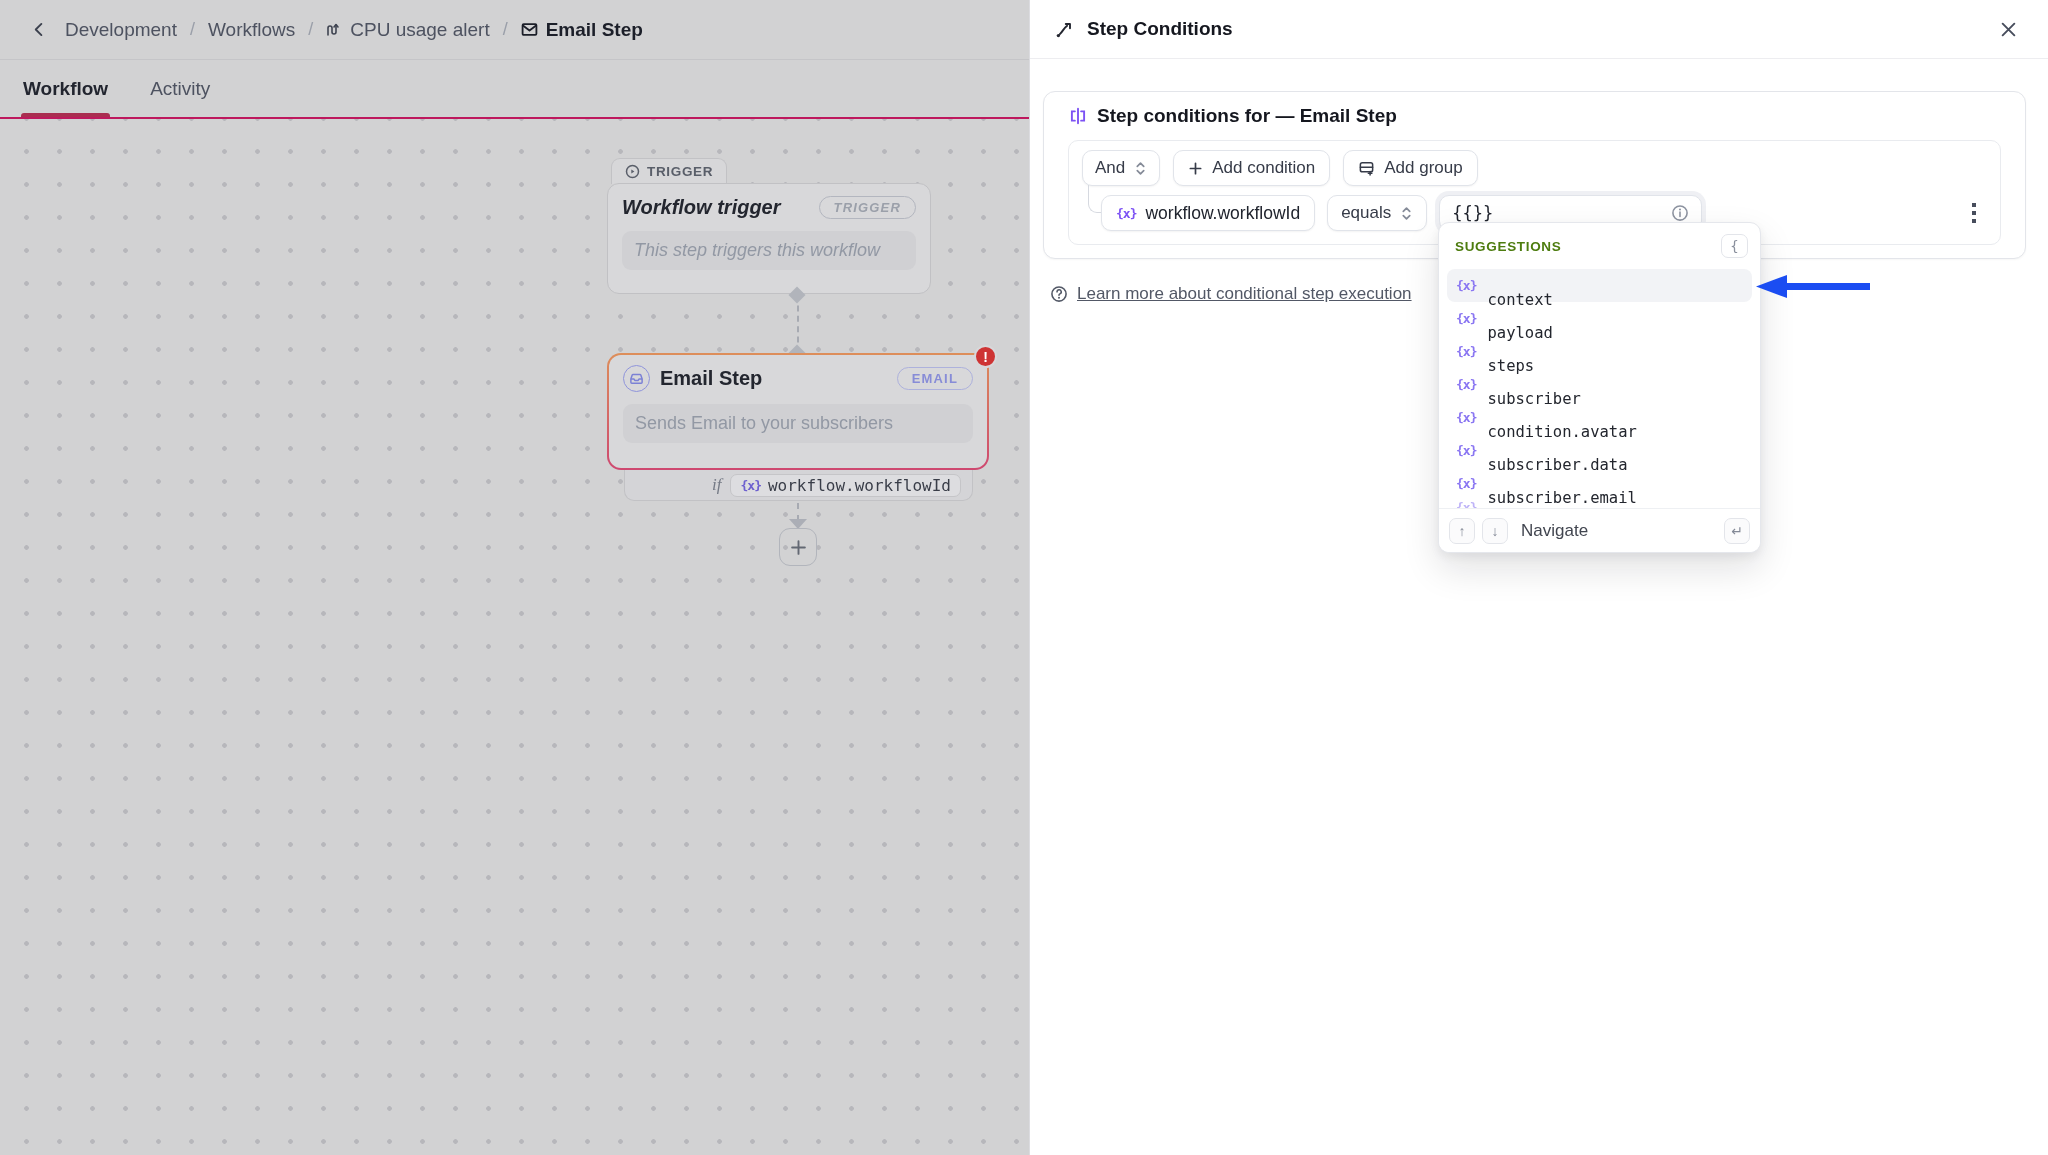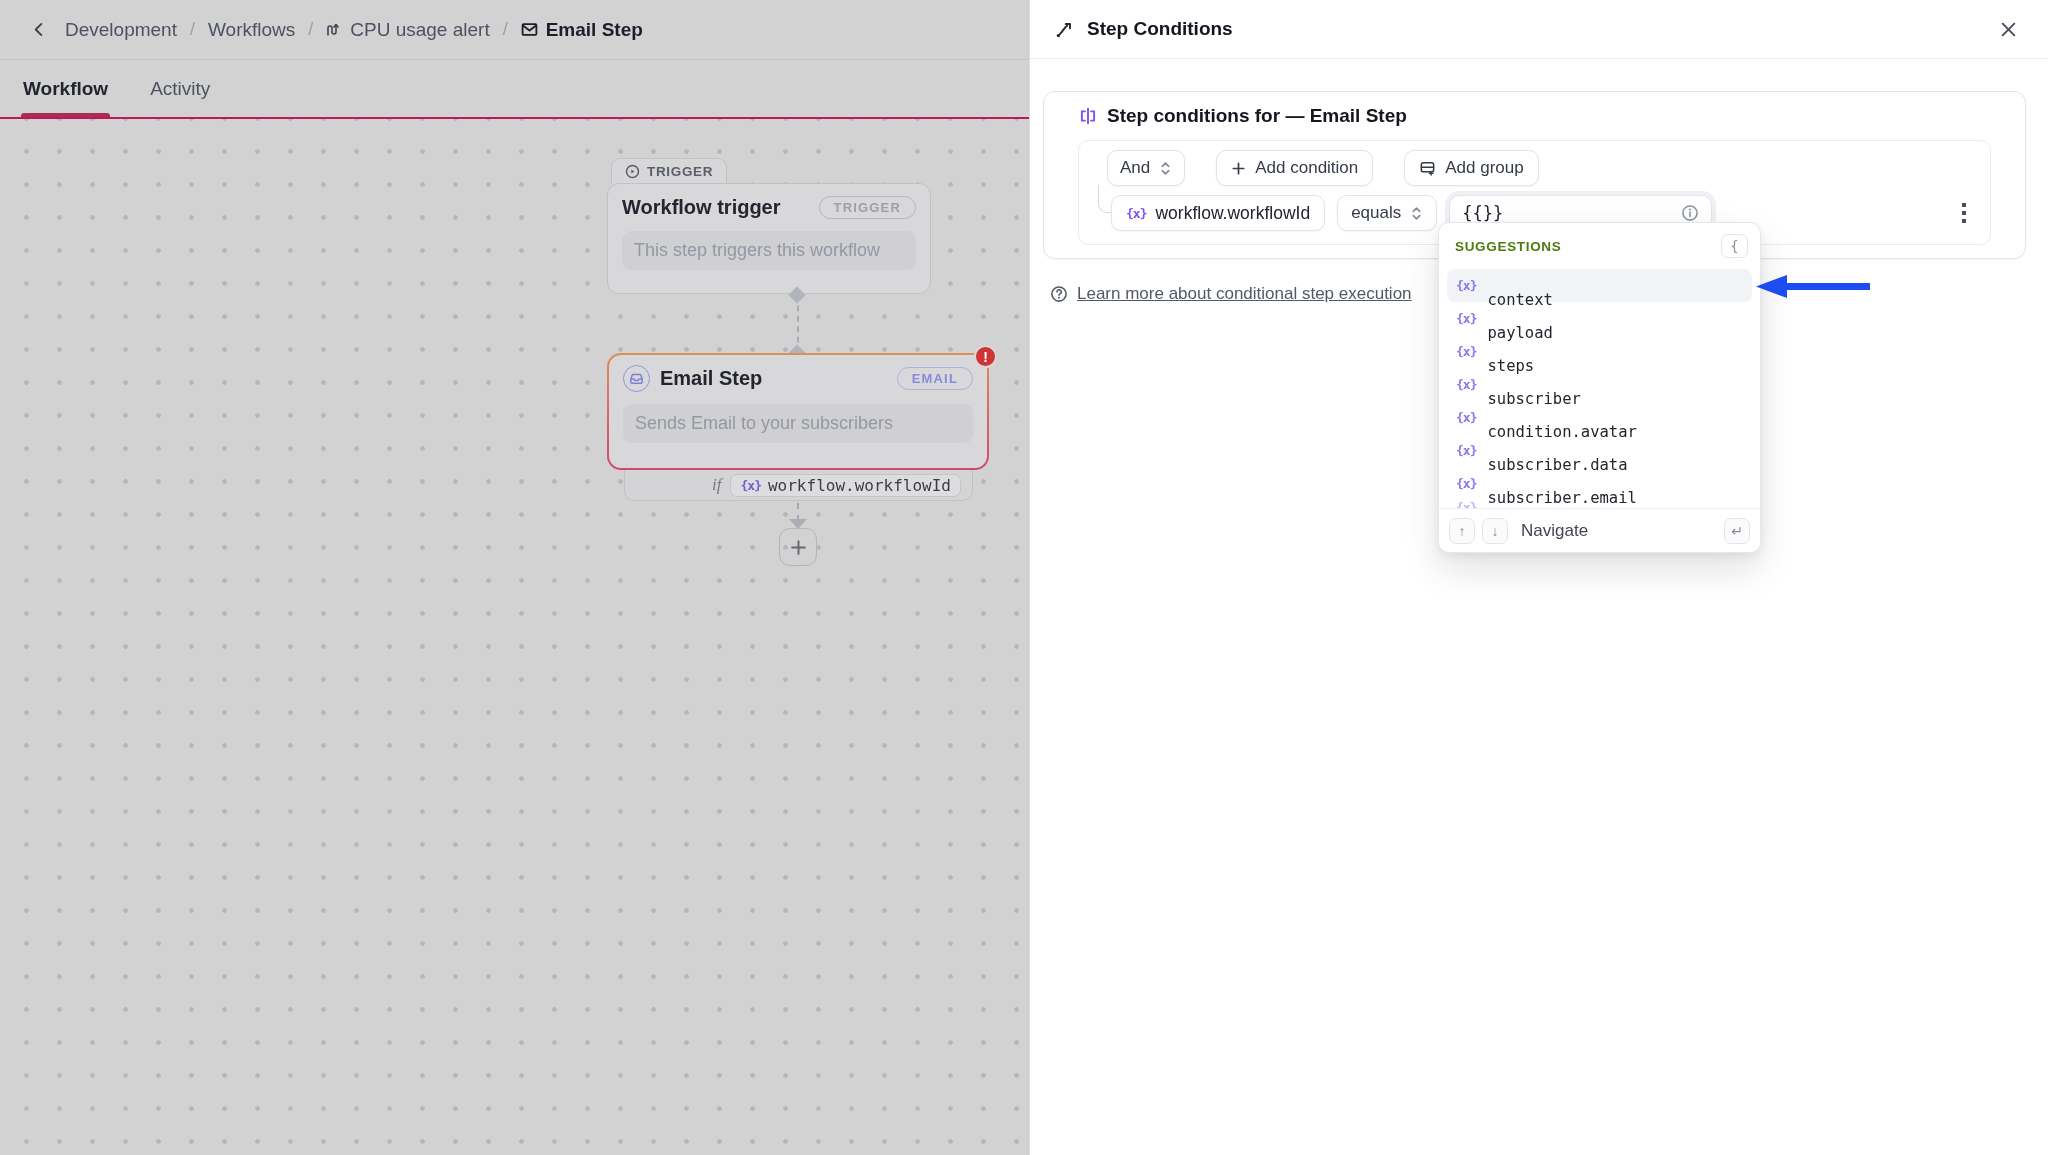--- a/index.html
+++ b/index.html
@@ -26,21 +26,21 @@
   .tab.active::after { content:""; position:absolute; left:-2px; right:-2px; bottom:0; height:4px; background:#a92e50; border-radius:3px 3px 0 0; }
 
   .canvas { position:absolute; left:0; top:119px; width:1029px; height:1036px;
     background-image:radial-gradient(circle, #b7b7bb 2px, transparent 2.6px);
     background-size:33px 33px; background-position:10px 16px; }
 
   .trigger-tag { position:absolute; left:611px; top:39px; height:26px; display:flex; align-items:center; gap:7px;
     background:#d7d7d9; border:1px solid #c2c2c5; border-bottom:none; border-radius:9px 9px 0 0;
     padding:0 13px; font-size:13.5px; font-weight:700; letter-spacing:.05em; color:#595e69; }
   .node { position:absolute; left:607px; width:324px; background:#d8d8da; border:1px solid #c1c1c4;
-    border-radius:12px; padding:12px 14px; }
+    border-radius:12px; padding:12px 14px;font-style:italic; }
   .node-title-row { display:flex; align-items:center; justify-content:space-between; gap:10px; }
   .node-title { font-size:20px; font-weight:700; color:#23262f; display:flex; align-items:center; gap:10px; }
   .pill { border:1px solid #b3b6bf; border-radius:999px; padding:3px 14px; font-size:13px; letter-spacing:.09em; color:#9ba0aa; font-weight:600; }
   .pill.email { border-color:#adb1dc; color:#878cd7; }
   .node-sub { margin-top:12px; background:#d0d0d3; border-radius:9px; padding:9px 12px; font-size:18px; color:#9298a4; }
 
   .email-wrap { position:absolute; left:607px; top:234px; width:382px; height:117px; border-radius:14px;
     background:linear-gradient(180deg,#dd8e5a,#ce4870); padding:2px; }
   .email-card { width:100%; height:100%; background:#d8d8da; border-radius:12px; padding:10px 14px; position:relative; }
   .email-ic { width:27px; height:27px; border-radius:50%; border:1.5px solid #8f94da; display:flex; align-items:center; justify-content:center; color:#7b81d5; }
@@ -65,29 +65,29 @@
 
   
   .panel { position:absolute; left:1029px; top:0; width:1019px; height:1155px; background:#fff; border-left:1px solid #dcdce0; }
   .phead { height:59px; border-bottom:1px solid #ededf0; display:flex; align-items:center; gap:13px; padding:0 25px; }
   .phead-icon { display:flex; color:#23262f; }
   .ptitle { font-size:19px; font-weight:700; color:#15171f; }
   .closebtn { margin-left:auto; width:30px; height:30px; display:flex; align-items:center; justify-content:center;
     color:#474d5c; font-size:24px; cursor:pointer; }
 
   .cond-card { position:absolute; left:13px; top:91px; width:983px; height:168px; background:#fff;
-    border:1px solid #e3e5ea; border-radius:12px; box-shadow:0 1px 2px rgba(14,18,27,.04); padding:13px 34px; }
+    border:1px solid #e3e5ea; border-radius:12px; box-shadow:0 1px 2px rgba(14,18,27,.04); padding:13px 24px; }
   .cond-card-title { display:flex; align-items:center; gap:9px; font-size:19px; font-weight:700; color:#15171f; }
   .cond-card-title .ci { display:flex; color:#7d52f4; }
   .group-box { margin-top:13px; border:1px solid #e9ebef; border-radius:10px; height:105px; padding:9px 13px; position:relative; }
 
   .btn { height:36px; border:1px solid #e1e4ea; border-radius:10px; background:#fff; display:inline-flex;
     align-items:center; gap:9px; padding:0 14px; font-size:17px; font-weight:500; color:#363b48;
     box-shadow:0 1px 2px rgba(14,18,27,.05); cursor:pointer; white-space:nowrap; }
-  .btnrow { display:flex; gap:31px;margin-left:15px; }
+  .btnrow { display:flex; gap:13px; }
   .chev2 { display:flex; color:#858b98; }
   .condrow { display:flex; gap:12px; margin-top:9px; padding-left:19px; position:relative; align-items:center; }
   .lconn { position:absolute; left:6px; top:-10px; width:13px; height:28px;
     border-left:1.5px solid #d6d9e0; border-bottom:1.5px solid #d6d9e0; border-bottom-left-radius:9px; }
   .fieldchip { height:36px; }
   .fieldchip .lbl { font-size:17.5px; color:#20242e; font-weight:500; }
   .valfield { width:263px; height:36px; border:1px solid #e1e4ea; border-radius:10px; background:#fff;
     display:flex; align-items:center; justify-content:space-between; padding:0 12px;
     box-shadow:0 0 0 4px rgba(223,226,233,.5); font-size:17px; color:#20242e; }
   .kebab { position:absolute; right:20px; top:58px; display:flex; flex-direction:column; gap:4px; cursor:pointer; padding:4px; }

